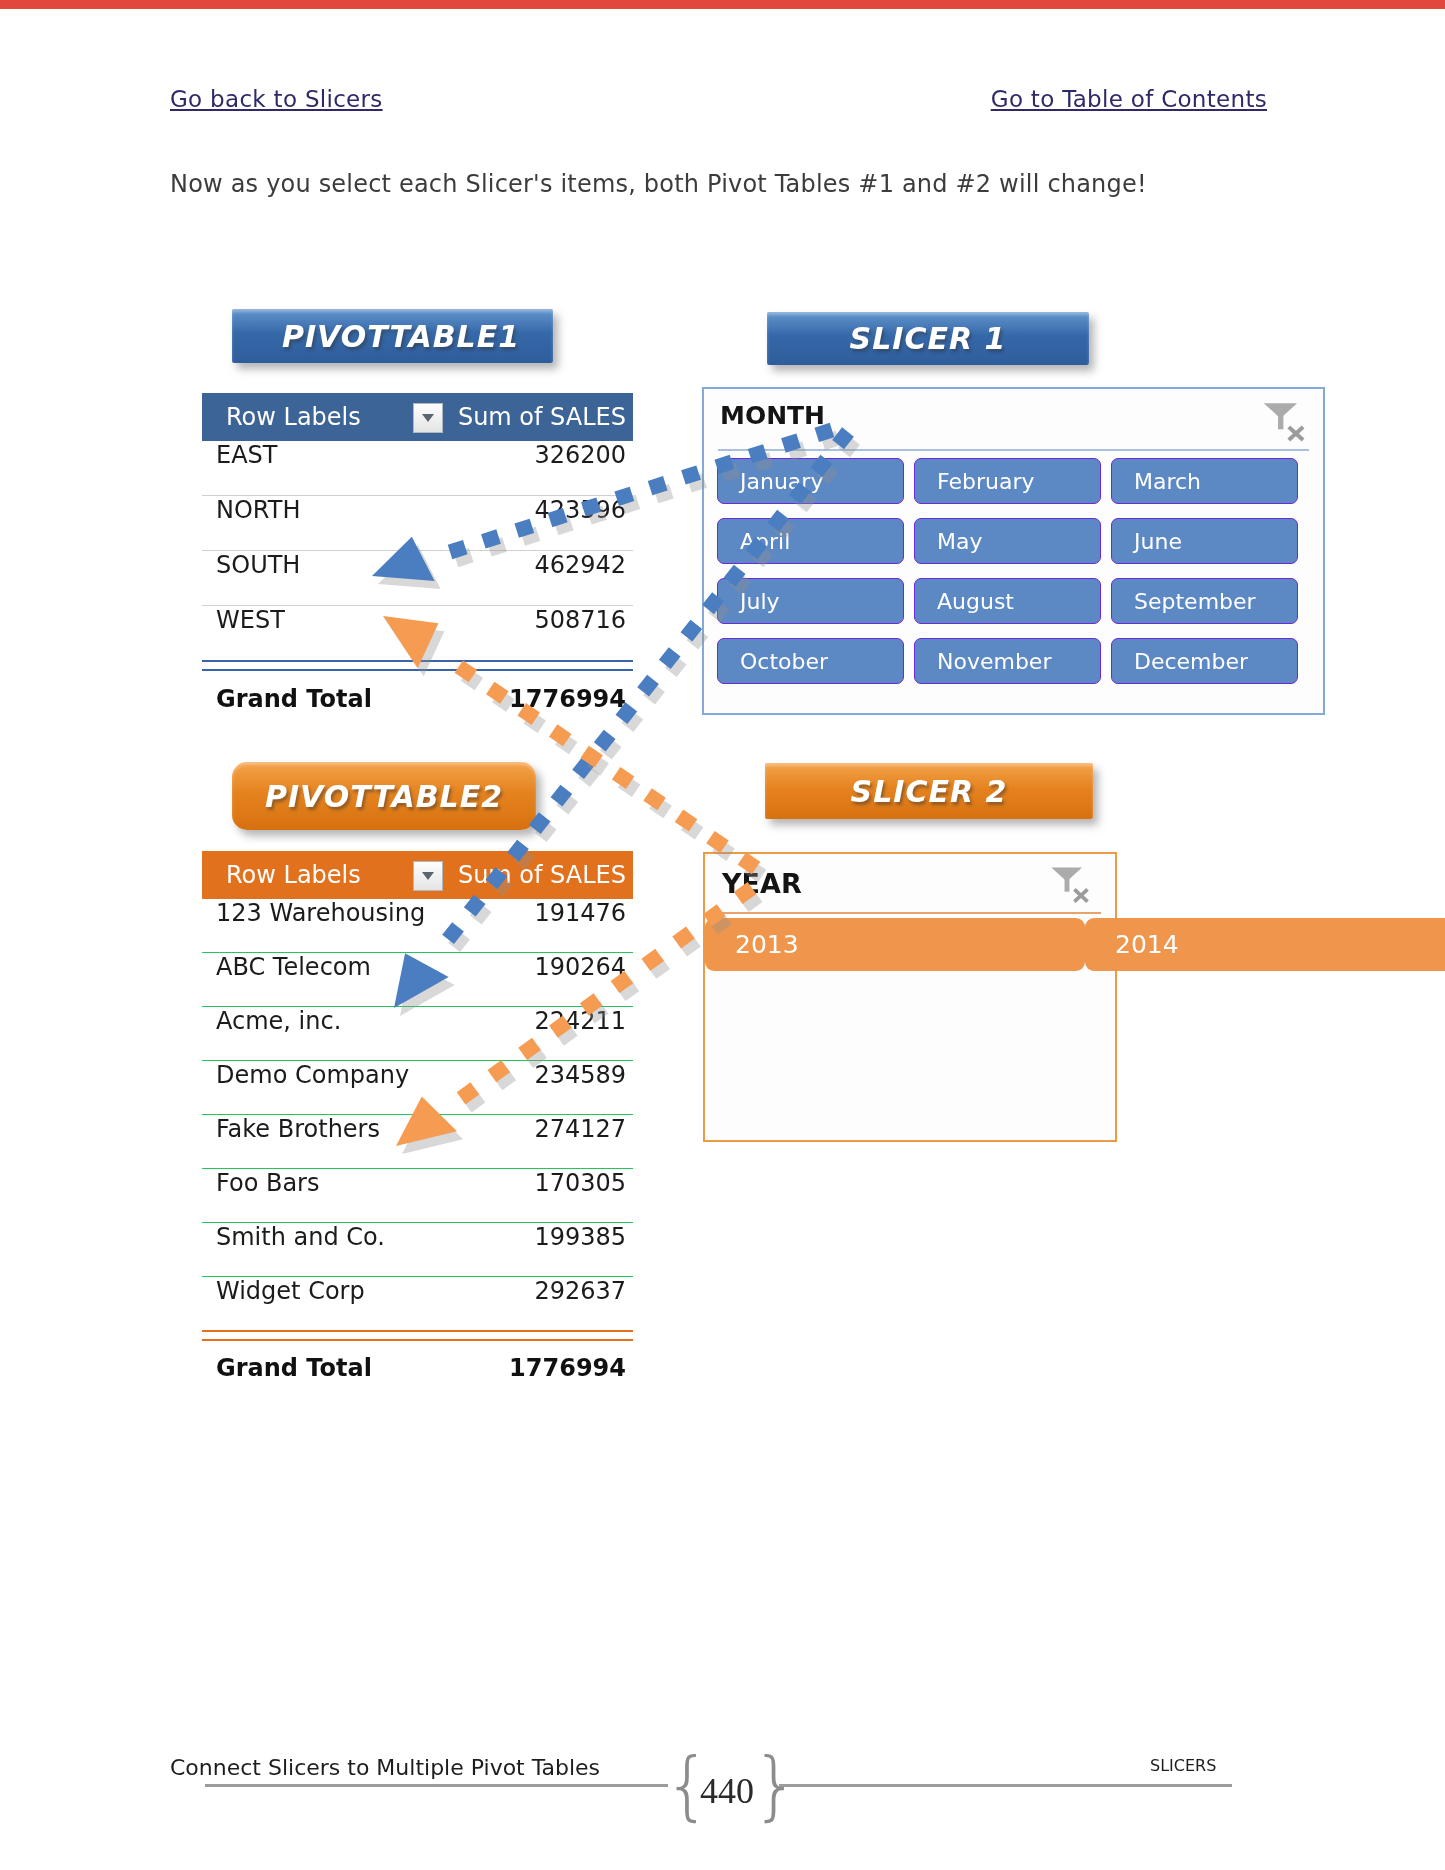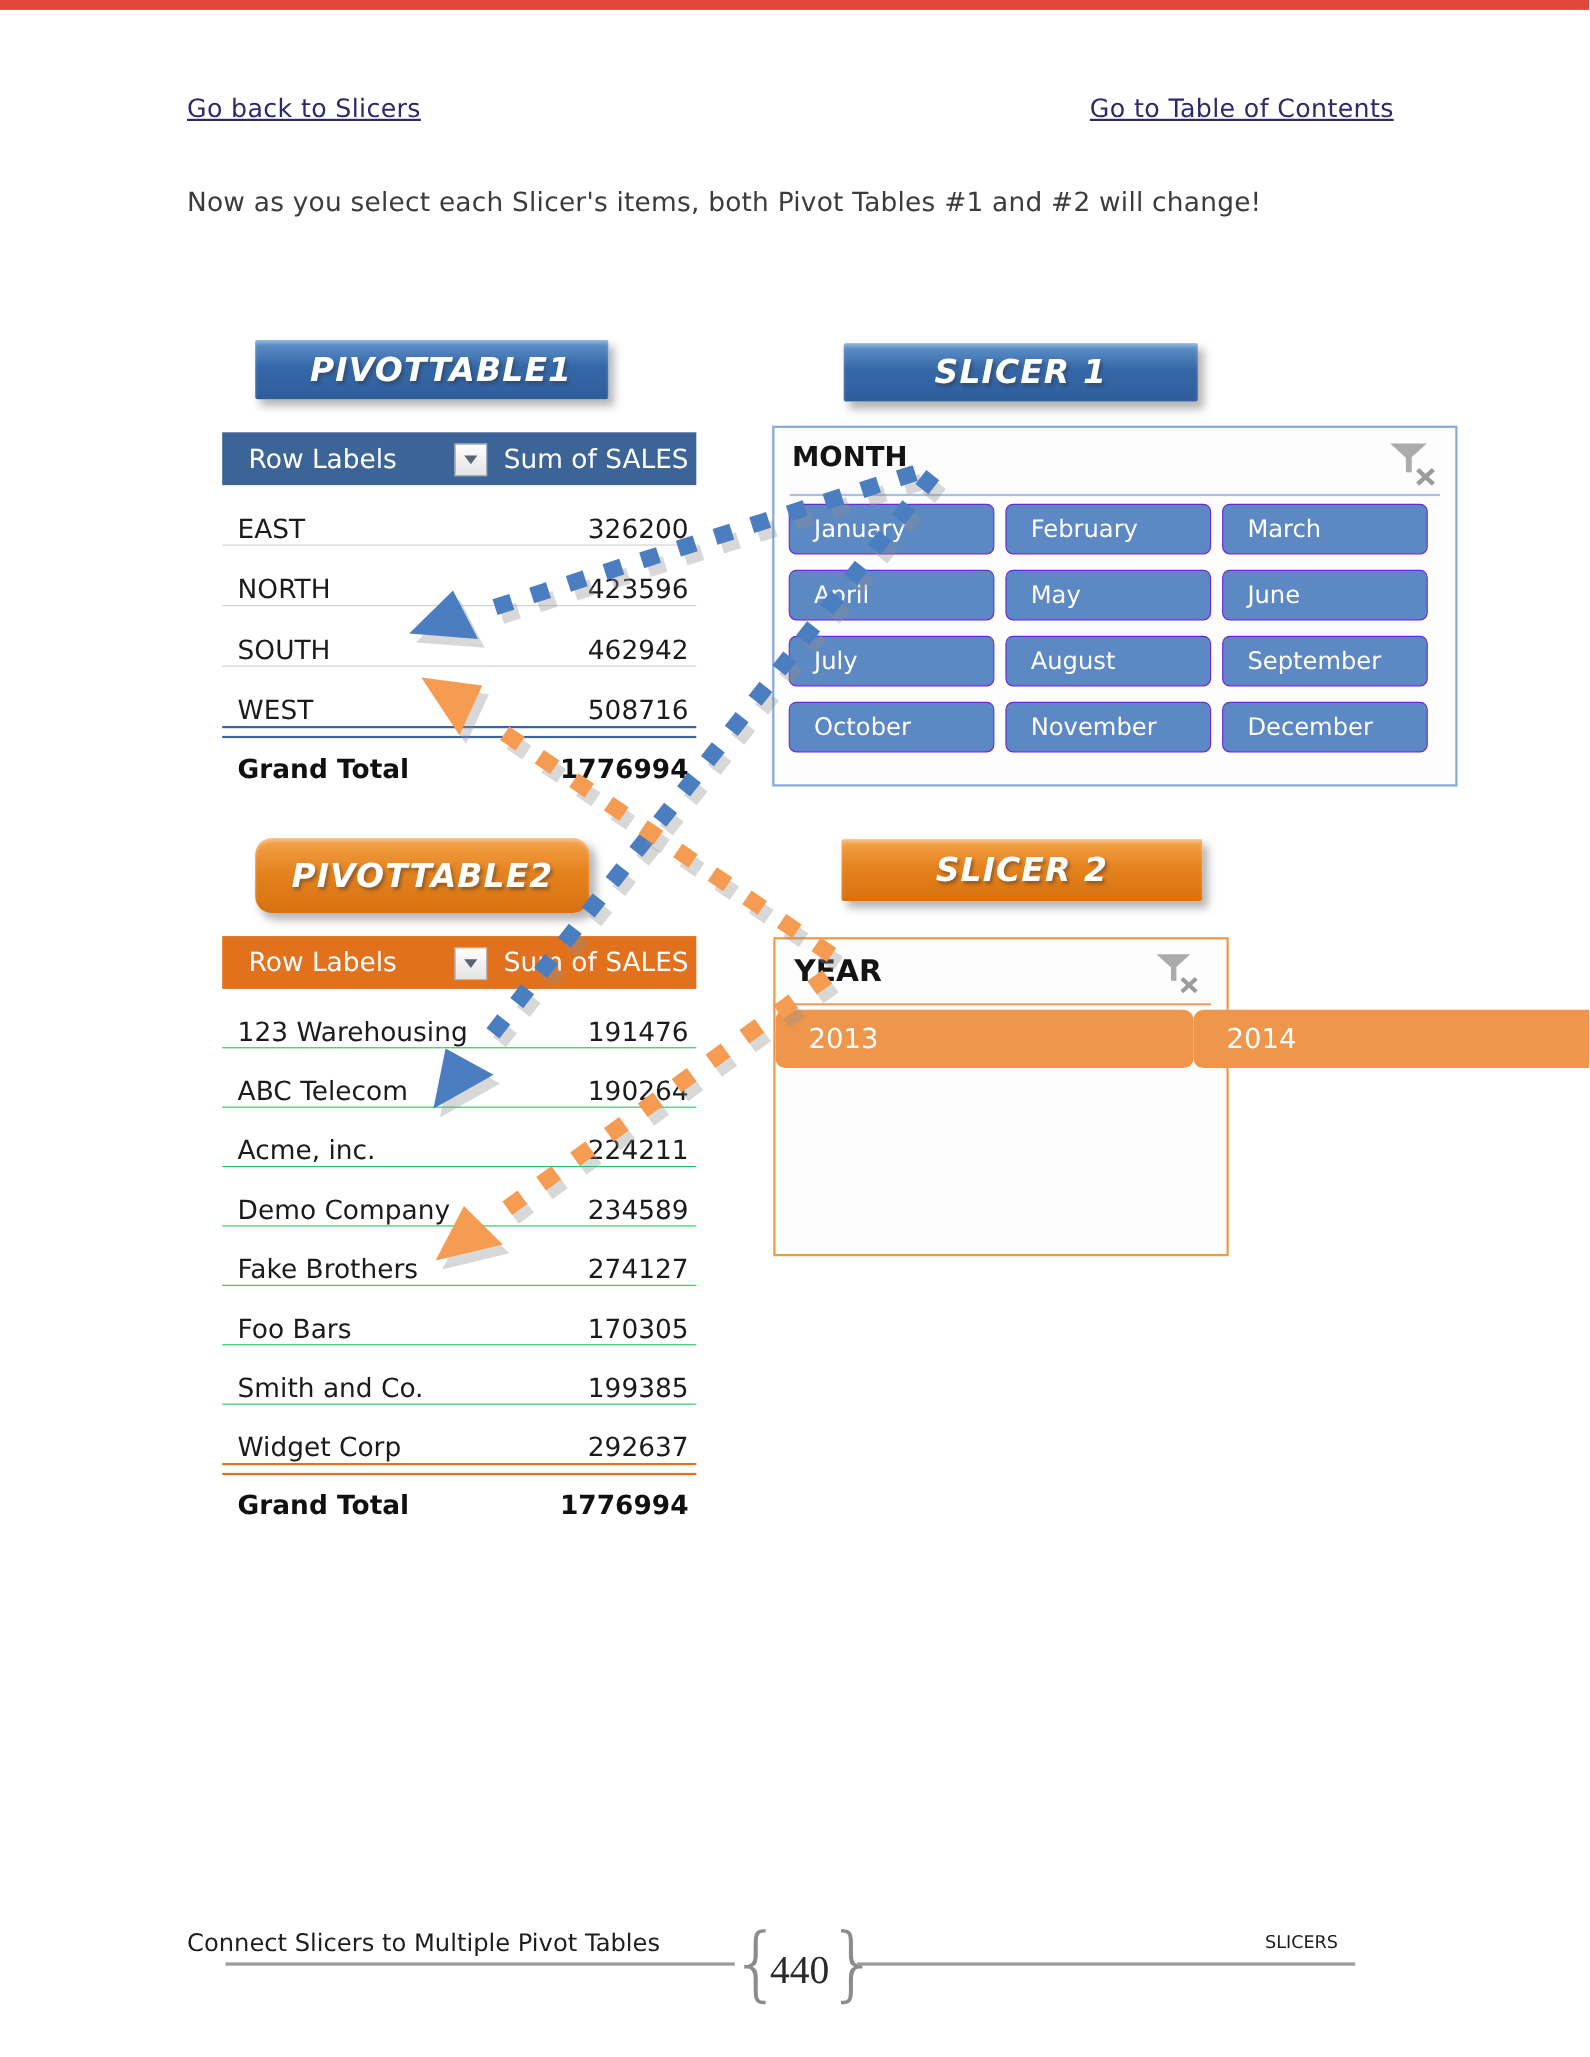--- a/index.html
+++ b/index.html
@@ -37,21 +37,21 @@
   .thead{position:relative;height:48px;display:flex;align-items:center;color:#fff;font-size:24px;}
   .pt1 .thead{background:#3c6496;}
   .pt2 .thead{background:#e2711d;}
   .thead .rl{padding-left:24px;}
   .thead .sv{margin-left:auto;padding-right:7px;}
   .dd-btn{position:absolute;left:211px;top:10px;width:28px;height:28px;
           background:linear-gradient(#fefefe,#e4e4e4);border:1px solid #aeb8c2;
           display:flex;align-items:center;justify-content:center;cursor:pointer;}
   .dd-tri{width:0;height:0;border-left:6px solid transparent;border-right:6px solid transparent;
           border-top:8px solid #5a6570;}
-  .trow{display:flex;align-items:flex-end;font-size:24px;color:#1b1b1b;}
+  .trow{display:flex;align-items:flex-start;font-size:24px;color:#1b1b1b;}
   .pt1 .trow{height:54px;}
   .pt2 .trow{height:53px;}
   .trow .lbl{padding-left:14px;}
   .trow .val{margin-left:auto;padding-right:7px;}
   .pt1 .trow.sep{border-bottom:1px solid #d0d0d0;}
   .pt2 .trow.sep{border-bottom:1px solid #22c55e;}
   .dbl{height:7px;}
   .dbl.blue{border-top:2px solid #3a64a6;border-bottom:2px solid #3a64a6;}
   .dbl.orange{border-top:2px solid #e2711d;border-bottom:2px solid #e2711d;}
   .total{display:flex;align-items:center;font-size:24px;font-weight:bold;color:#111;}

